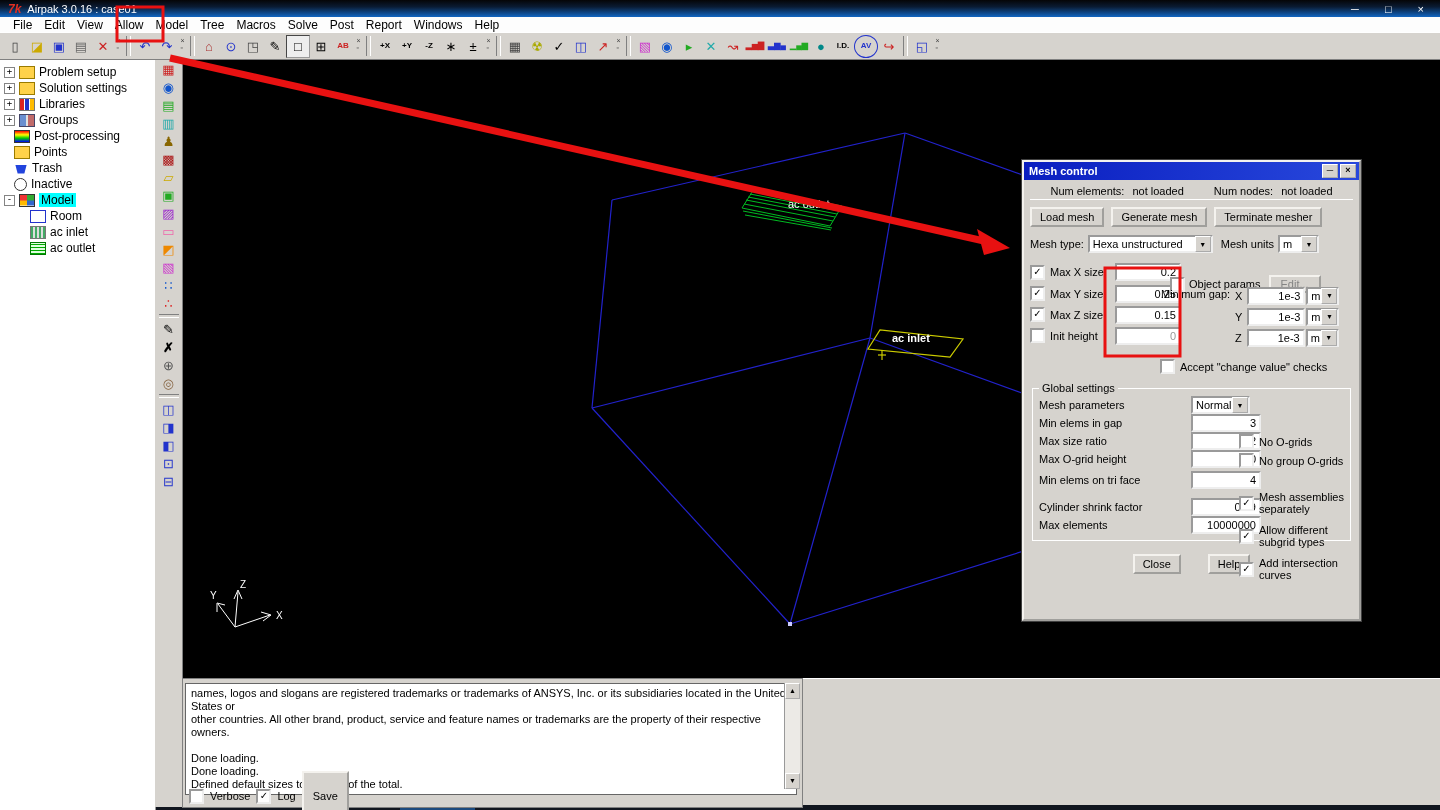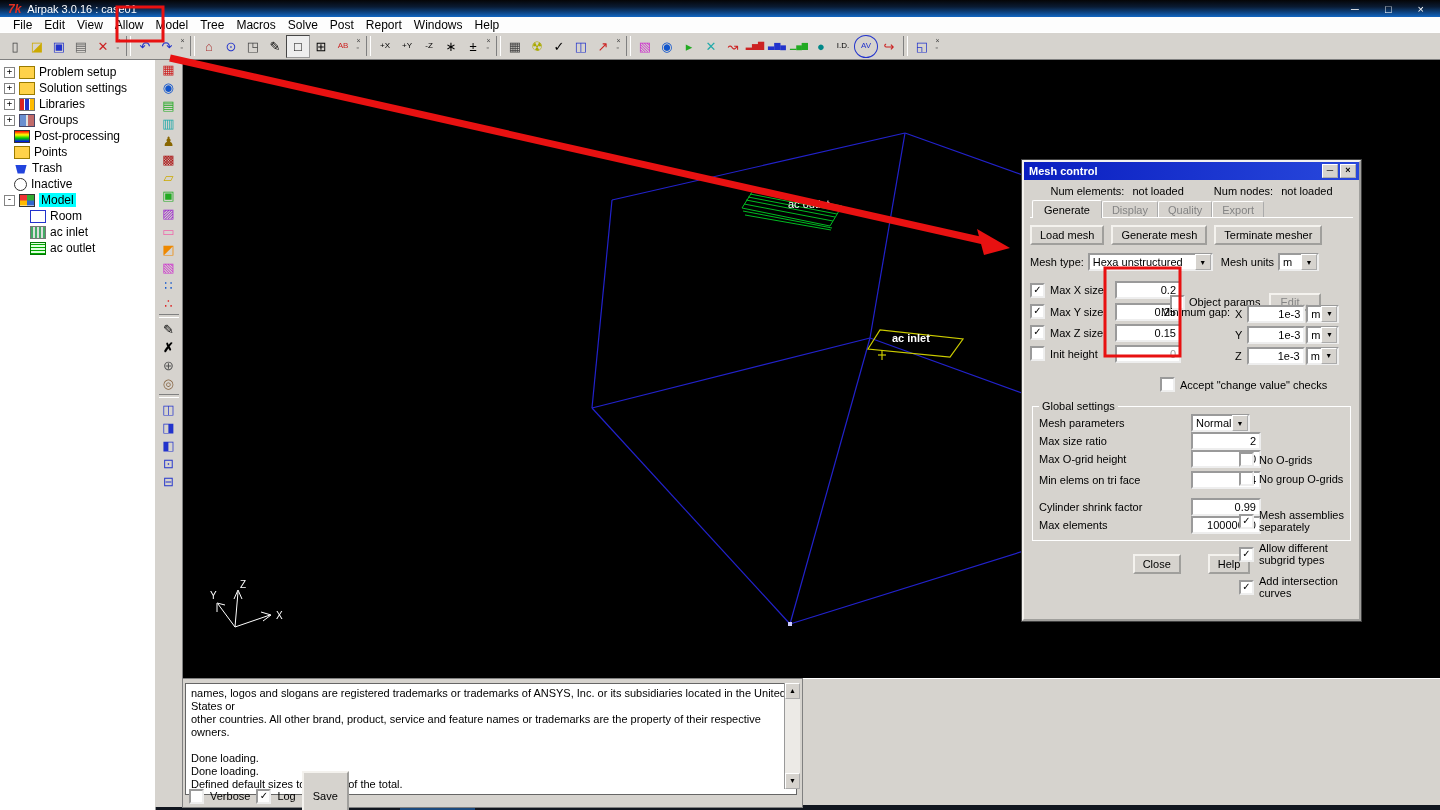--- a/index.html
+++ b/index.html
@@ -20,21 +20,21 @@
   #menubar{left:0;top:17px;width:1440px;height:15px;background:#fdfdfd;
     display:flex;align-items:center;gap:10px;padding-left:12px;font-size:12px;z-index:20}
   #menubar span{padding:0 1px}
 
   
   #toolbar{left:0;top:32px;width:1440px;height:26px;background:#d6d3ce;
     border-top:1px solid #fff;border-bottom:1px solid #808080;
     display:flex;align-items:center;padding-left:4px;z-index:20}
   .tbi{width:22px;height:21px;display:inline-flex;align-items:center;justify-content:center;
     font-size:13px;line-height:1;background:#d6d3ce;flex:none}
-  .tbi.small{font-size:8px;font-weight:normal}
+  .tbi.small{font-size:8px;font-weight:bold}
   .tbi.pressed{border:1px inset #9a9a9a;background:#eee}
   .tsep{width:3px;height:20px;border-left:1px solid #808080;border-right:1px solid #fff;margin:0 3px;flex:none}
   .dock{width:9px;height:18px;font-size:7px;color:#444;display:inline-flex;flex-direction:column;
     align-items:center;line-height:7px;flex:none}
 
   
   #tree{left:0;top:58px;width:155px;height:747px;background:#fff;border-right:1px solid #9a9a9a;
     padding-top:6px;font-size:12px;z-index:5}
   .trow{height:16px;display:flex;align-items:center;white-space:nowrap}
   .exp{width:9px;height:9px;border:1px solid #848484;background:#fff;font-size:9px;line-height:7px;
@@ -344,26 +344,20 @@
   </div>
 
   <div class="drow" id="dlg-info">
     <span class="lbl">Num elements:</span>
     <span class="lbl">not loaded</span>
     <span style="width:14px"></span>
     <span class="lbl">Num nodes:</span>
     <span class="lbl">not loaded</span>
   </div>
 
-  <div class="drow" id="dlg-tabs">
-    <span class="tab active">Generate</span>
-    <span class="tab">Display</span>
-    <span class="tab">Quality</span>
-    <span class="tab">Export</span>
-  </div>
 
   <div id="dlg-body">
     <div class="drow" style="gap:7px">
       <span class="btn">Load mesh</span>
       <span class="btn">Generate mesh</span>
       <span class="btn">Terminate mesher</span>
     </div>
 
     <div class="drow" style="margin-top:8px;gap:4px">
       <span class="lbl">Mesh type:</span>
@@ -444,20 +438,24 @@
     <fieldset>
       <legend>Global settings</legend>
       <div class="grow">
         <span class="lbl">Mesh parameters</span>
         <span class="sel" style="width:52px">
           <span>Normal</span>
           <span class="arrow">▼</span>
         </span>
       </div>
       <div class="grow">
+          <span class="lbl">Min elems in gap</span>
+        <span class="inp" style="width:60px">3</span>
+        </div>
+      <div class="grow">
           <span class="lbl">Max size ratio</span>
         <span class="inp" style="width:60px">2</span>
         </div>
       <div class="grow">
           <span class="lbl">Max O-grid height</span>
         <span class="inp" style="width:60px">0</span>
         </div>
       <div class="grow" style="height:24px">
           <span class="lbl">Min elems on tri face</span>
         <span class="inp" style="width:60px">4</span>

